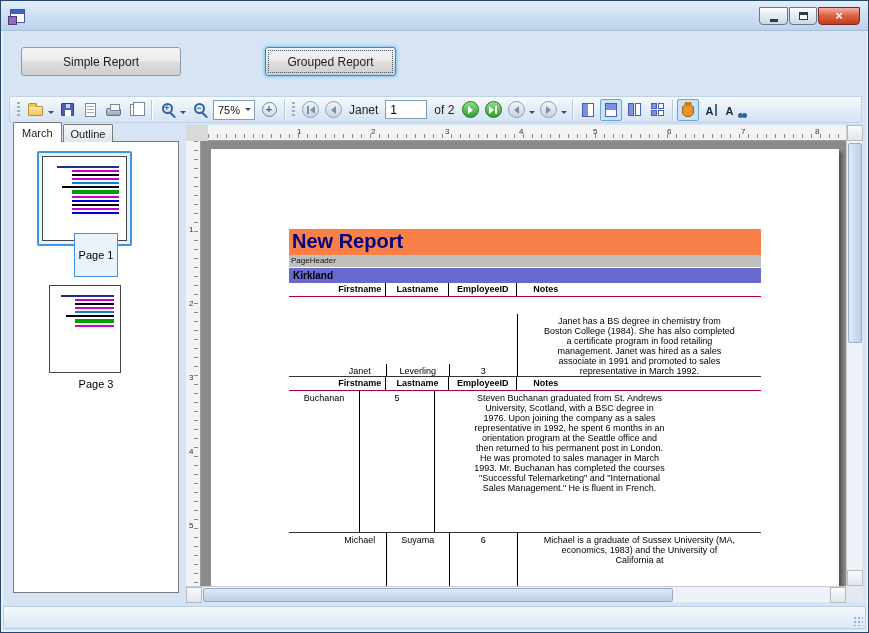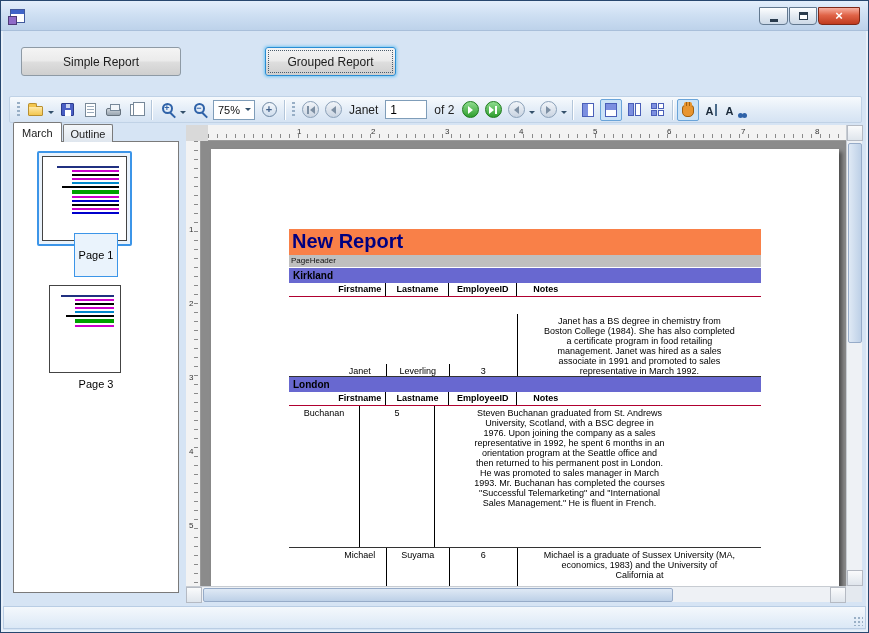--- a/index.html
+++ b/index.html
@@ -403,21 +403,20 @@
           </div>
           <div class="data-row h-janet">
             <div class="c-first">Janet</div>
             <div class="c-last">Leverling</div>
             <div class="c-id">3</div>
             <div class="c-notes">
               <div class="notes-text">Janet has a BS degree in chemistry from Boston College (1984).  She has also completed a certificate program in food retailing management.  Janet was hired as a sales associate in 1991 and promoted to sales representative in March 1992.</div>
             </div>
           </div>
 
-          <div class="grp-bar">London</div>
           <div class="hdr-row">
             <div class="c-first">Firstname</div>
             <div class="c-last">Lastname</div>
             <div class="c-id">EmployeeID</div>
             <div class="c-notes">Notes</div>
           </div>
           <div class="data-row h-steven">
             <div class="c-last">Buchanan</div>
             <div class="c-id">5</div>
             <div class="c-notes">

